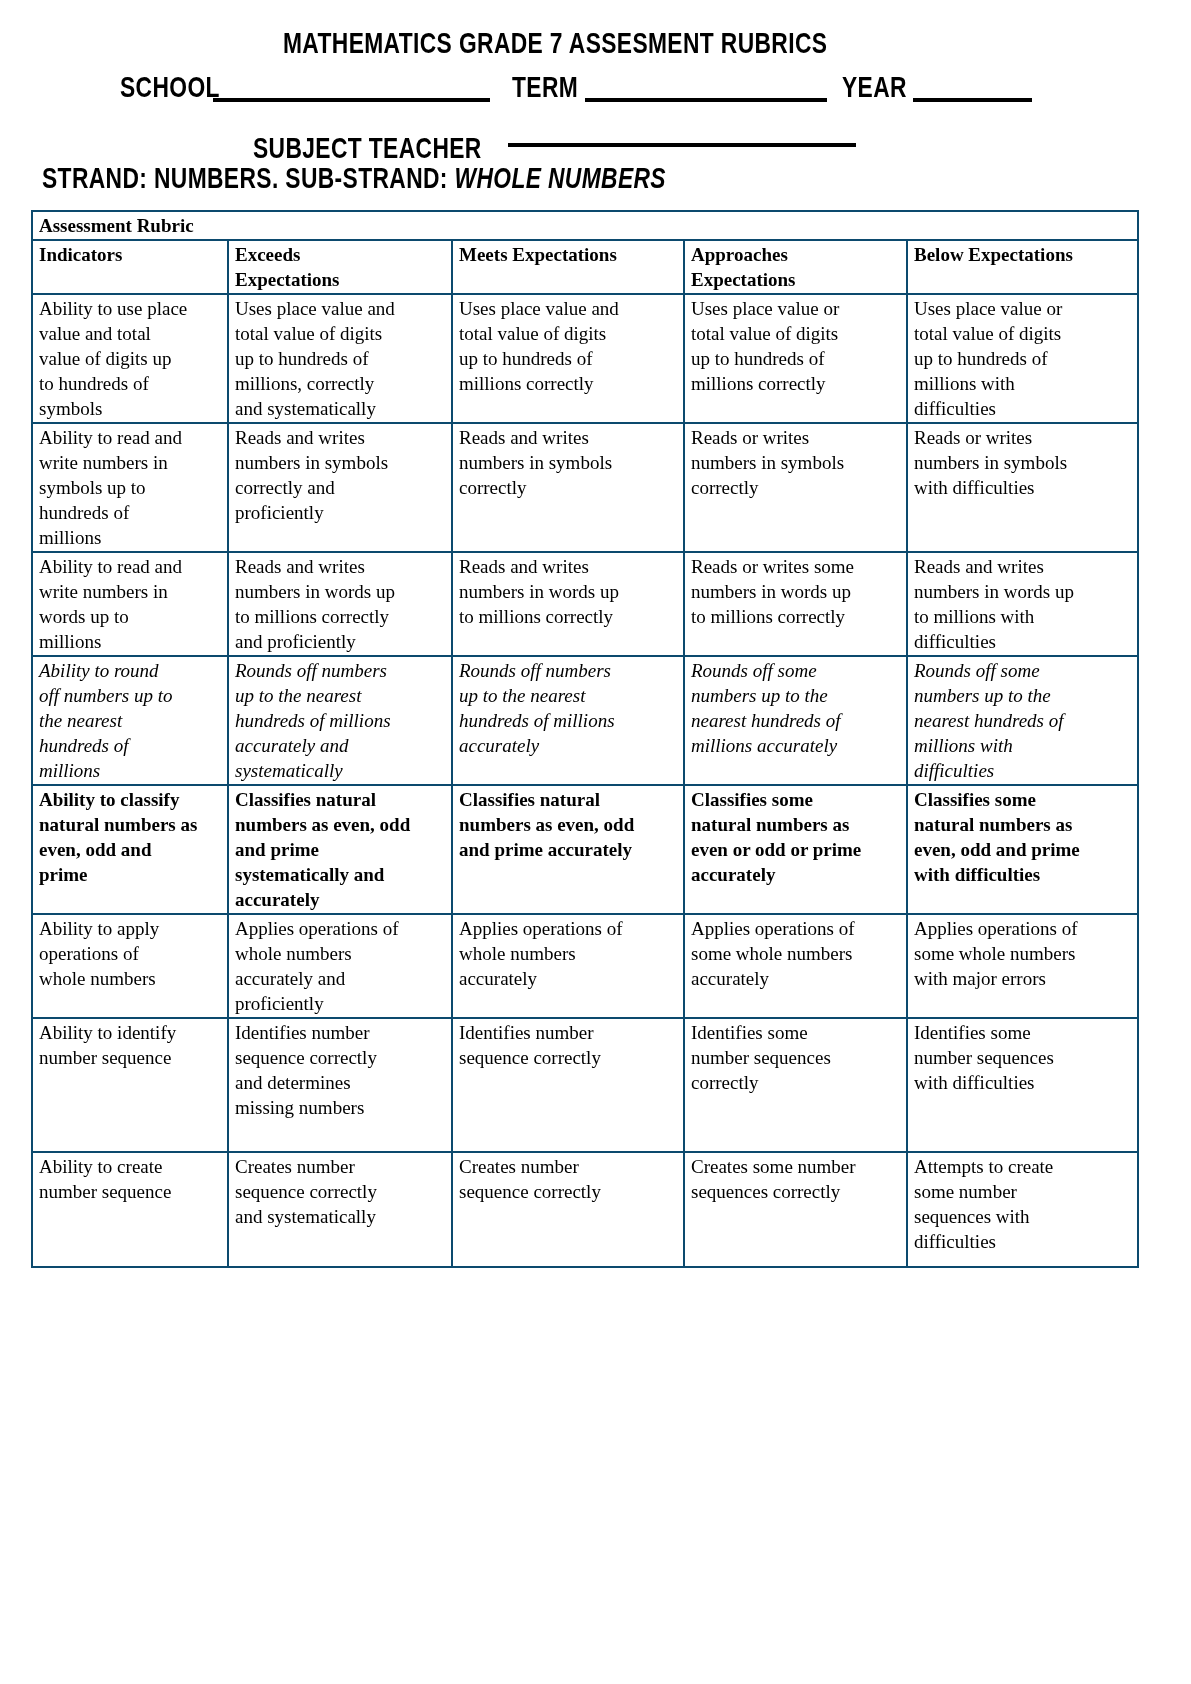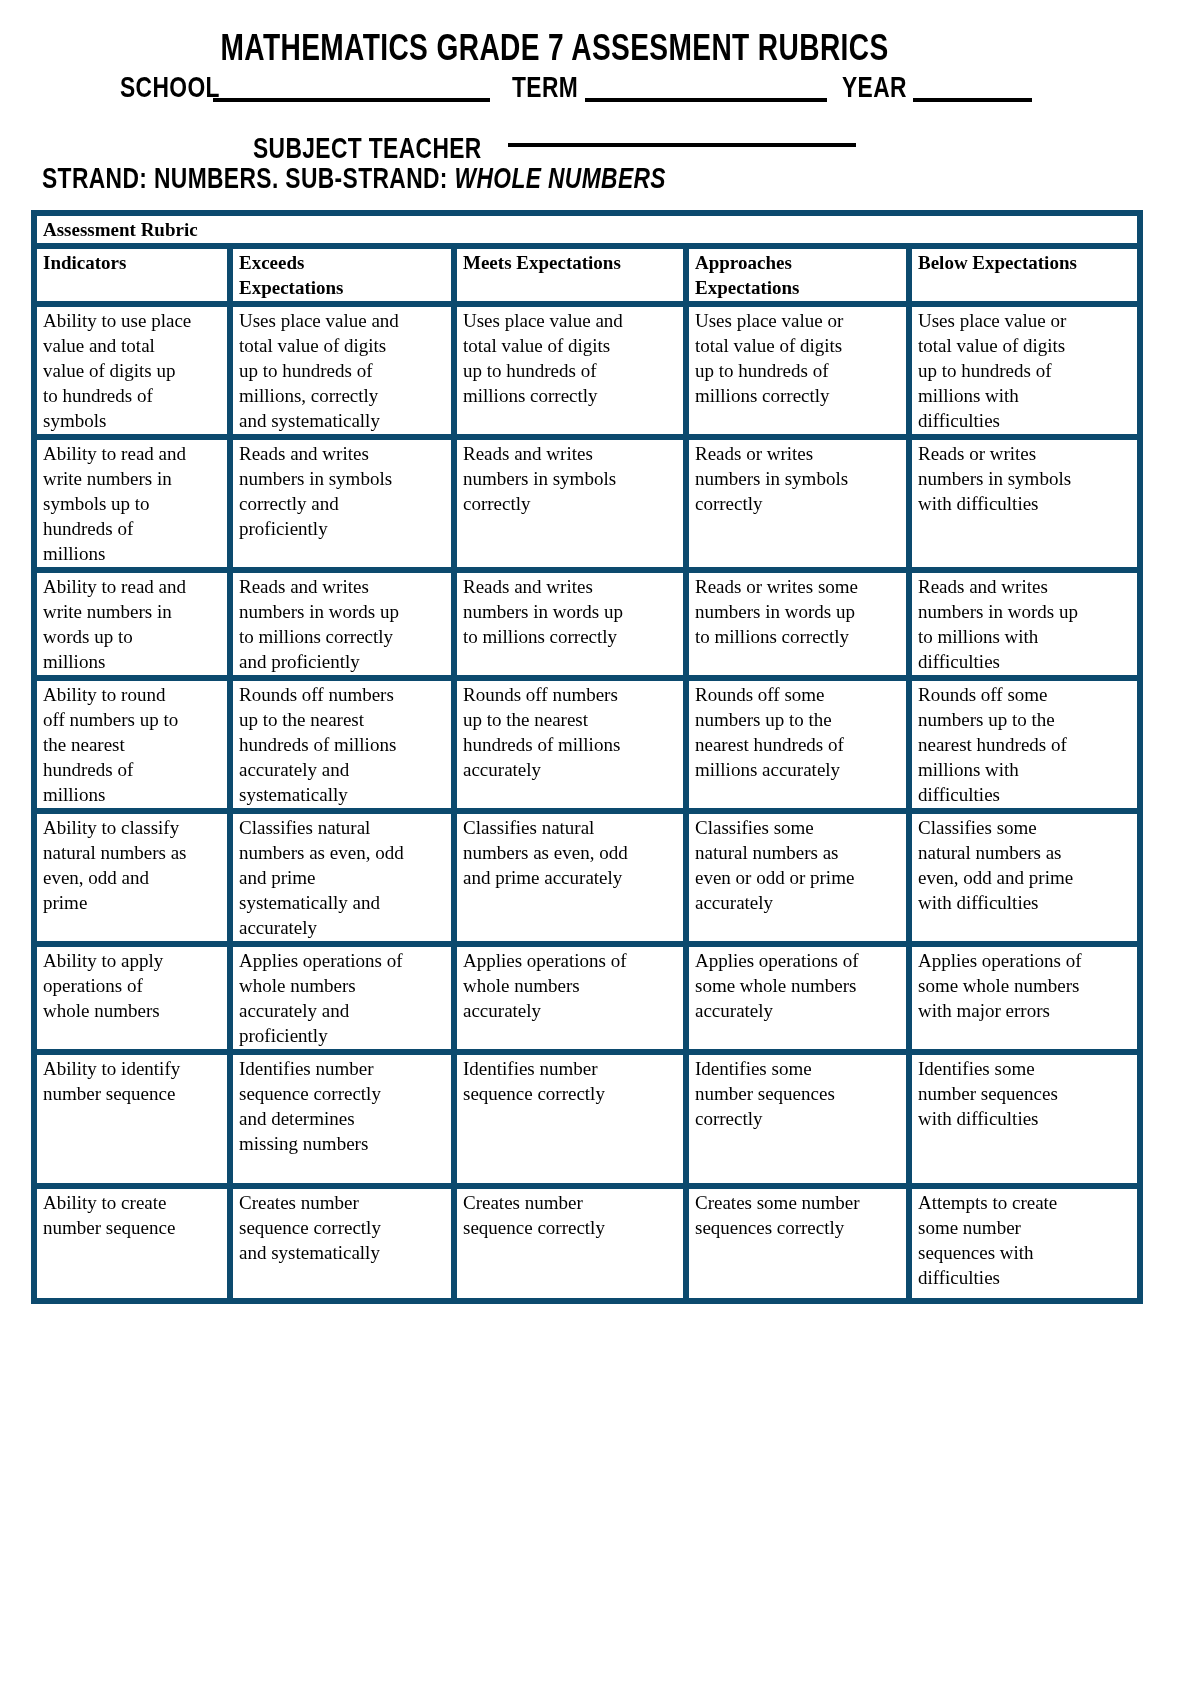--- a/index.html
+++ b/index.html
@@ -7,43 +7,43 @@
     width:1191px;height:1684px;background:#ffffff;position:relative;
     font-family:"Liberation Serif","DejaVu Serif",serif;color:#000;
   }
   .hdr{position:relative;width:1191px;height:210px;}
   .cond{
     font-family:"Liberation Sans","DejaVu Sans",sans-serif;
     font-weight:bold;display:inline-block;white-space:nowrap;
     transform:scaleX(0.76);transform-origin:left center;letter-spacing:0.5px;
   }
   .abs{position:absolute;text-decoration:underline;}
-  .title-wrap{position:absolute;left:0;top:26px;width:1110px;text-align:center;font-size:37px;}
+  .title-wrap{position:absolute;left:0;top:26px;width:1110px;text-align:center;font-size:30px;}
   .title-wrap .cond{transform-origin:center center;}
   .lbl{font-size:30px;line-height:30px;}
   .blank{position:absolute;height:4px;background:#000;}
   .strand{font-size:30px;line-height:32px;}
   .strand .it{font-style:italic;}
   table.rubric{
     margin-left:31px;border-collapse:collapse;table-layout:fixed;
     width:1106px;
   }
   table.rubric td{
-    border:6px solid #0c4a6e;vertical-align:top;
+    border:2px solid #0c4a6e;vertical-align:top;
     padding:1px 4px 1px 6px;font-size:19px;line-height:25px;
     white-space:pre-line;overflow:hidden;
   }
   tr.cap-row td{font-weight:bold;height:24px;white-space:nowrap;}
   tr.head-row td{font-weight:bold;}
   tr.head-row{height:54px;}
   tbody tr:nth-child(3){height:125px;}
   tbody tr:nth-child(4){height:124px;}
   tbody tr:nth-child(5){height:96px;}
-  tbody tr:nth-child(6){height:127px;}
-  tbody tr:nth-child(7){height:124px;}
+  tbody tr:nth-child(6){height:127px;font-style:italic;}
+  tbody tr:nth-child(7){height:124px;font-weight:bold;}
   tbody tr:nth-child(8){height:100px;}
   tbody tr:nth-child(9){height:134px;}
   tbody tr:nth-child(10){height:115px;border-radius:10px;}
 </style>
 </head>
 <body>
 
 <div class="hdr">
   <div class="title-wrap">
     <span class="cond">MATHEMATICS GRADE 7 ASSESMENT RUBRICS</span>

